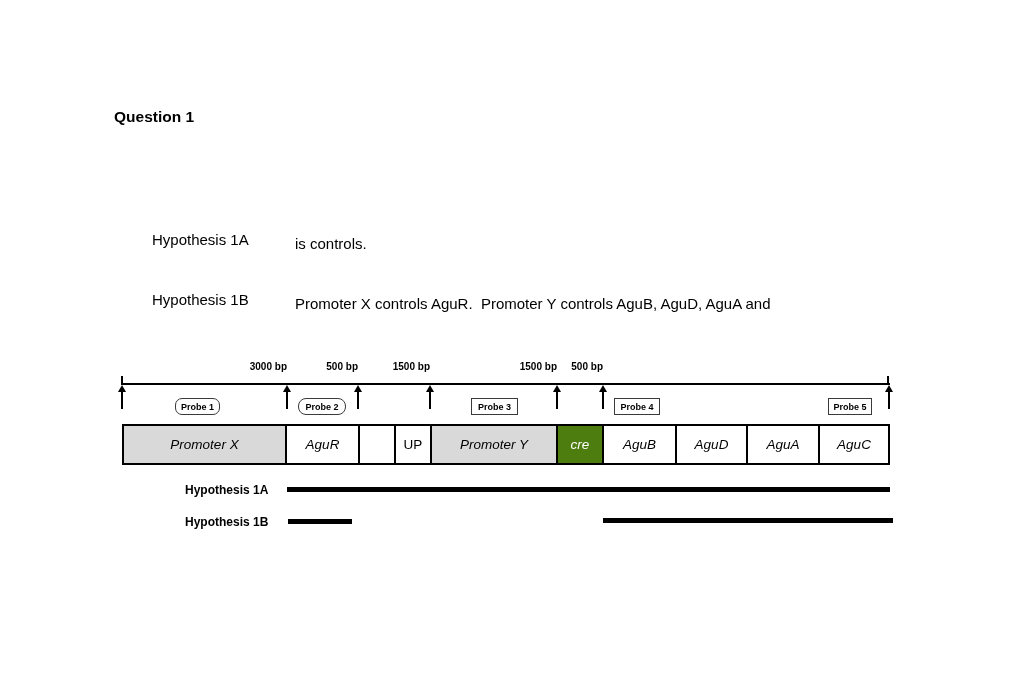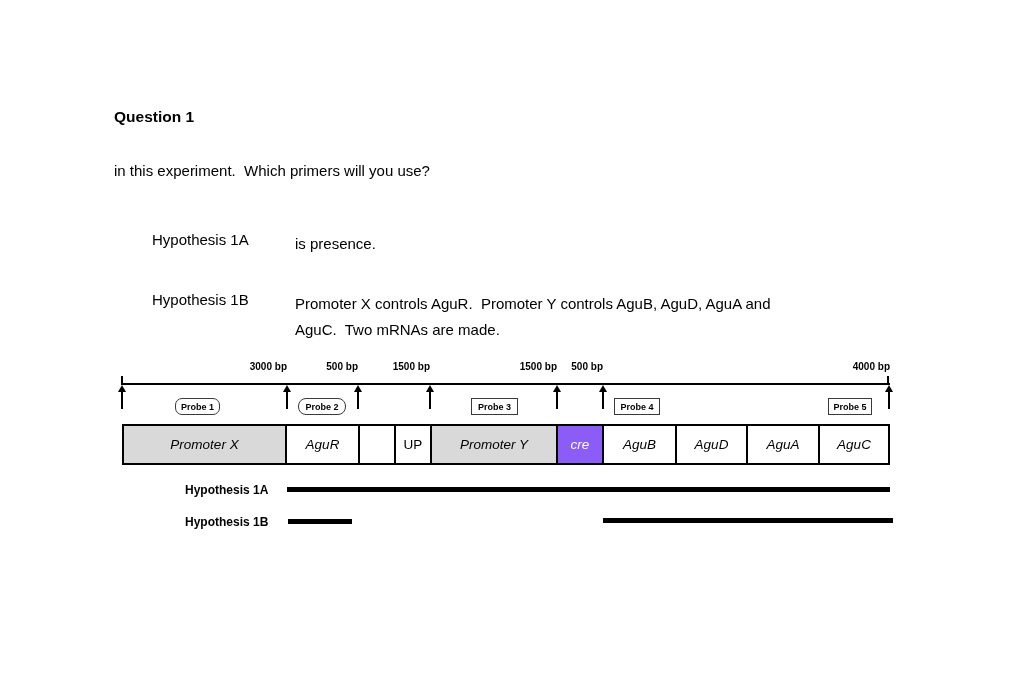--- a/index.html
+++ b/index.html
@@ -30,59 +30,56 @@
            border:1.5px solid #3a3a3a; background:#fff; font-size:9px; font-weight:600;
            display:flex; align-items:center; justify-content:center; }
 
   
   .gene-map { position:absolute; left:122px; top:424px; width:768px; height:41px;
               box-sizing:border-box; border:2px solid #000; display:flex; background:#fff; }
   .gene-cell { box-sizing:border-box; height:100%; display:flex; align-items:center;
                justify-content:center; font-size:13.5px; font-style:italic; background:#fff; }
   .gene-cell + .gene-cell { border-left:2px solid #000; }
   .gene-cell.promoter { background:#d9d9d9; }
-  .gene-cell.cre { background:#8b5cf6; color:#fff; }
+  .gene-cell.cre { background:#4d7c0f; color:#fff; }
   .gene-cell.upright { font-style:normal; }
 
   
   .track-label { position:absolute; left:185px; font-size:12px; font-weight:600; }
   .mrna-bar { position:absolute; height:5px; background:#000; }
 </style>
 </head>
 <body>
 
 <div id="page">
 
   <div class="abs title" style="left:114px; top:108px;">Question 1</div>
 
   <div class="abs bodytext" style="left:114px; top:158px;">
-    <div class="pre">in this experiment.  Which primers will you use?</div>
   </div>
 
   <div class="hyp-row" style="top:231px;">
     <div class="hyp-label">Hypothesis 1A</div>
     <div class="hyp-text">
-      <div class="pre">is presence.</div>
+      <div class="pre">is controls.</div>
     </div>
   </div>
 
   <div class="hyp-row" style="top:291px;">
     <div class="hyp-label">Hypothesis 1B</div>
     <div class="hyp-text">
       <div class="pre">Promoter X controls AguR.  Promoter Y controls AguB, AguD, AguA and</div>
-      <div class="pre">AguC.  Two mRNAs are made.</div>
     </div>
   </div>
 
   <div class="bp-label" style="left:122px; width:165px;">3000 bp</div>
   <div class="bp-label" style="left:287px; width:71px;">500 bp</div>
   <div class="bp-label" style="left:358px; width:72px;">1500 bp</div>
   <div class="bp-label" style="left:430px; width:127px;">1500 bp</div>
   <div class="bp-label" style="left:557px; width:46px;">500 bp</div>
-  <div class="bp-label" style="left:603px; width:287px;">4000 bp</div>
 
   <div class="scale-line"></div>
   <div class="scale-tick" style="left:121px;"></div>
   <div class="scale-tick" style="left:887px;"></div>
 
   <div class="arrow" style="left:118px;"></div>
   <div class="arrow" style="left:283px;"></div>
   <div class="arrow" style="left:354px;"></div>
   <div class="arrow" style="left:426px;"></div>
   <div class="arrow" style="left:553px;"></div>

